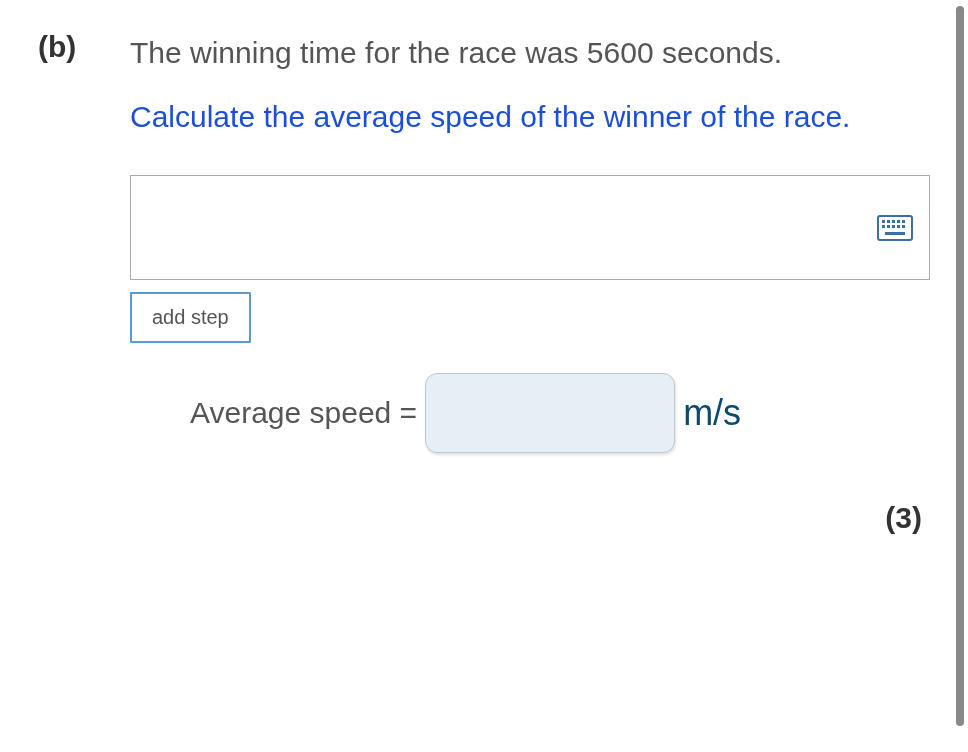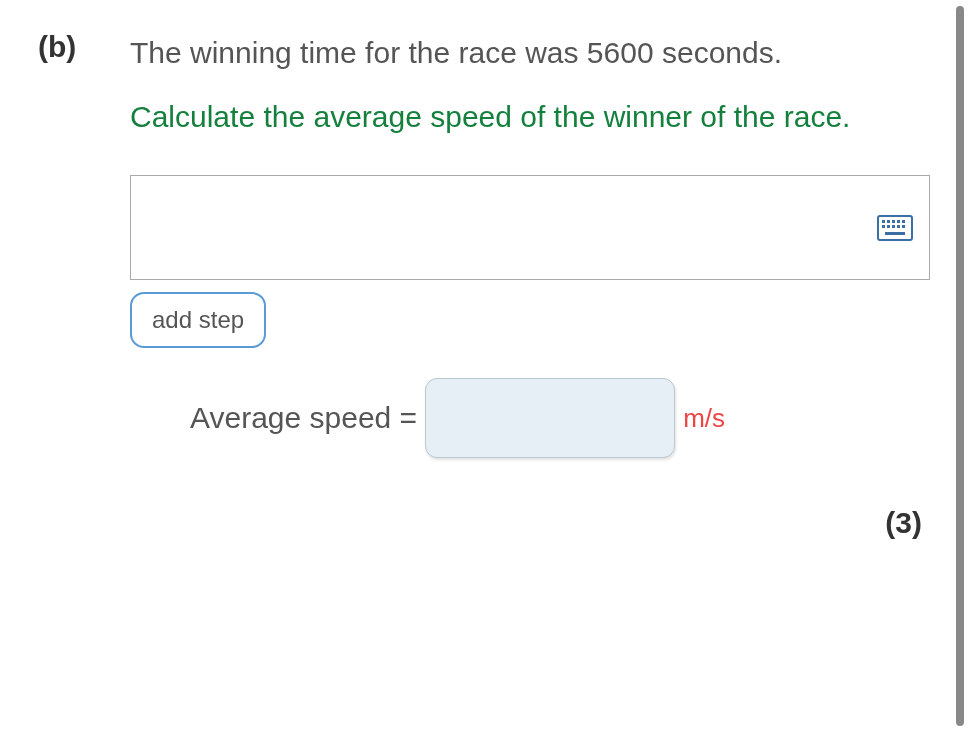--- a/index.html
+++ b/index.html
@@ -37,21 +37,21 @@
       color: #555;
     }
     .question-text {
       font-size: 30px;
       color: #555;
       line-height: 1.5;
       margin-bottom: 19px;
     }
     .instruction-text {
       font-size: 30px;
-      color: #15803d;
+      color: #1d4ed8;
       line-height: 1.5;
       margin-bottom: 36px;
     }
     .work-area {
       margin-bottom: 0;
     }
     .work-input-container {
       position: relative;
       width: 100%;
       height: 105px;
@@ -77,24 +77,24 @@
       height: 30px;
       display: flex;
       align-items: center;
       justify-content: center;
       cursor: pointer;
     }
     .add-step-btn {
       display: inline-block;
       padding: 12px 20px;
       border: 2px solid #5b9bd5;
-      border-radius: 14px;
+      border-radius: 1px;
       background: #fff;
       color: #555;
-      font-size: 24px;
+      font-size: 20px;
       cursor: pointer;
       font-family: inherit;
     }
     .answer-row {
       display: flex;
       align-items: center;
       justify-content: flex-start;
       gap: 8px;
       margin-top: 30px;
       padding-left: 60px;
@@ -108,22 +108,22 @@
       height: 80px;
       border: 1px solid #bbc8d0;
       border-radius: 12px;
       background: #e6eff5;
       font-size: 26px;
       padding: 8px 14px;
       outline: none;
       box-shadow: 1px 2px 3px rgba(0,0,0,0.12);
     }
     .answer-unit {
-      font-size: 26px;
-      color: #ef4444;
+      font-size: 36px;
+      color: #0c4a6e;
     }
     .marks-row {
       text-align: right;
       margin-top: 48px;
       padding-right: 8px;
     }
     .marks-label {
       font-size: 30px;
       font-weight: bold;
       color: #333;

